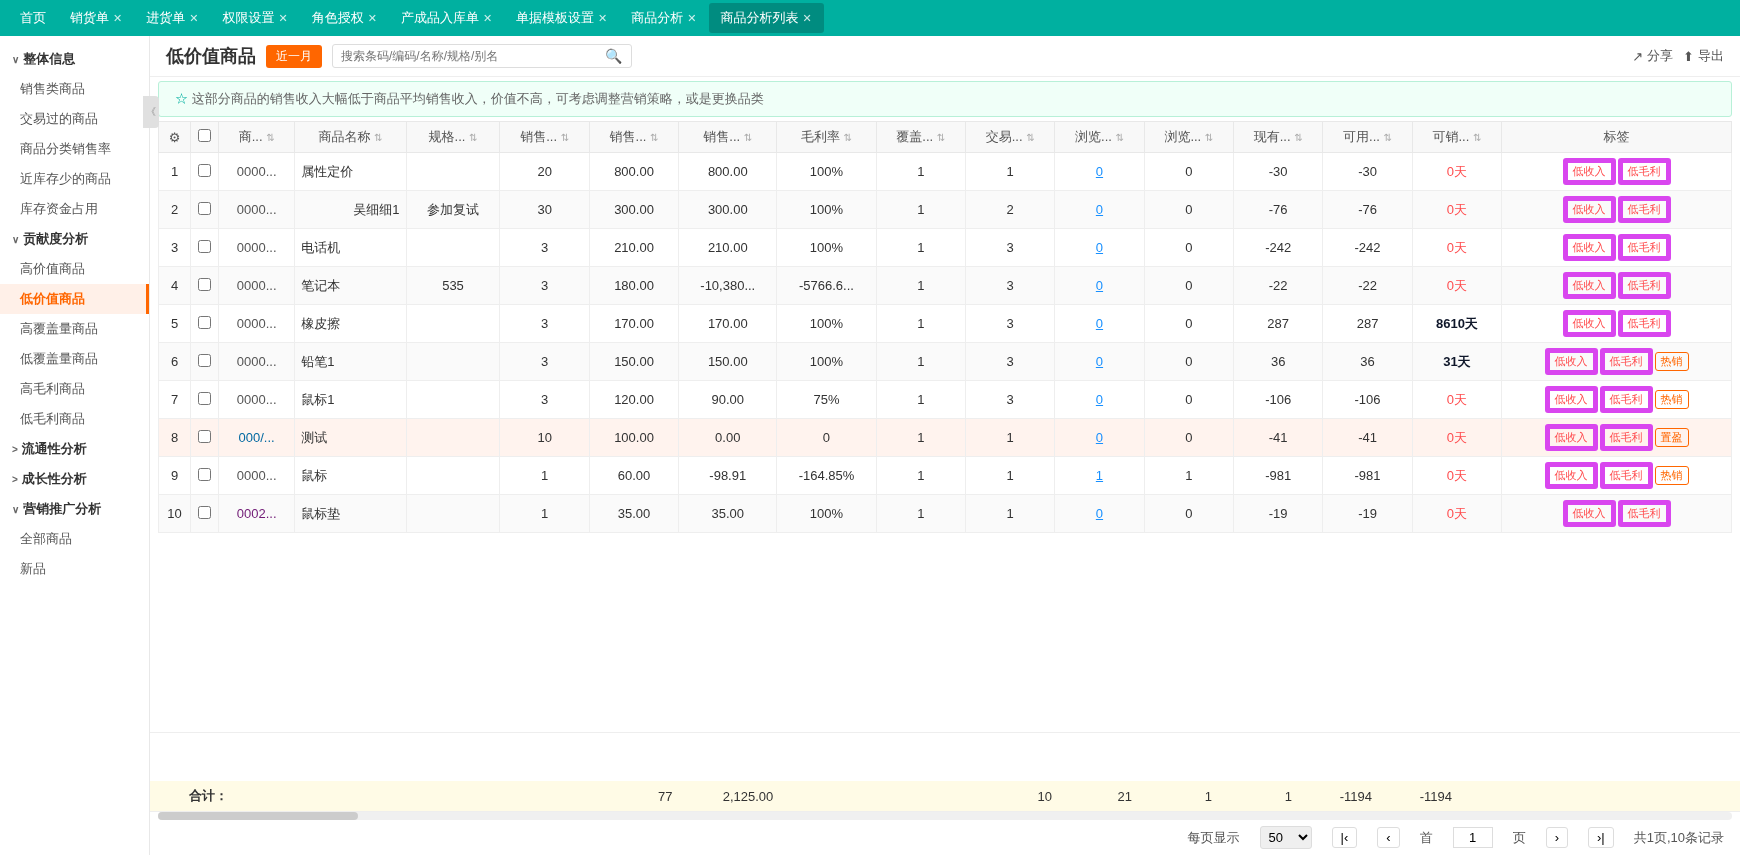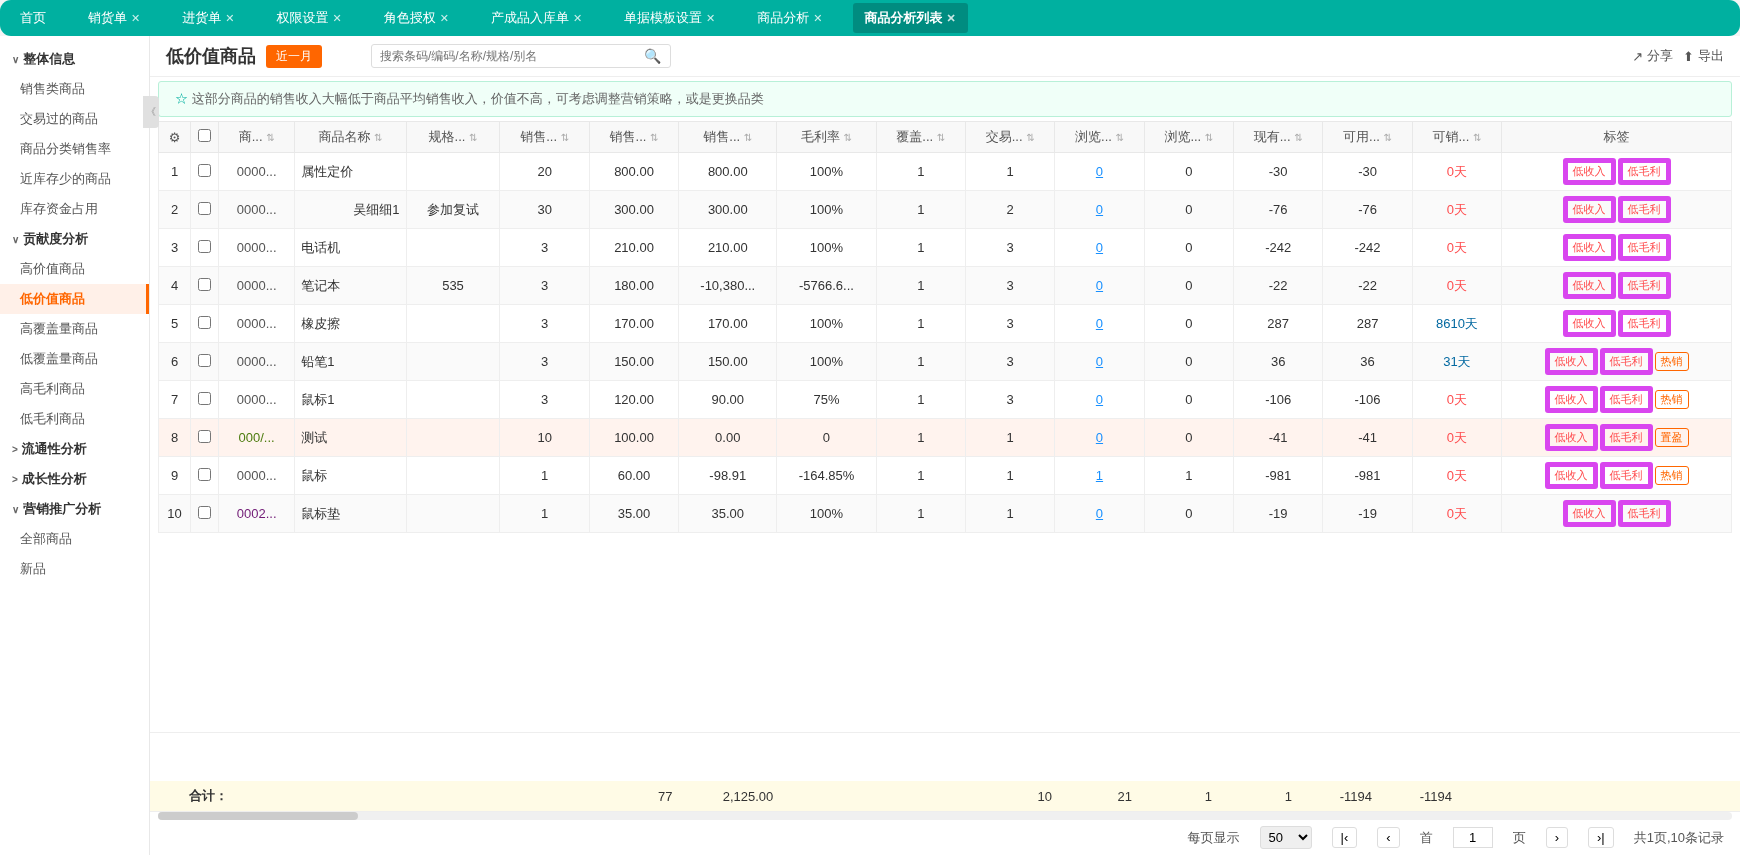--- a/index.html
+++ b/index.html
@@ -5,37 +5,36 @@
     * { box-sizing: border-box; margin: 0; padding: 0; font-family: 'Microsoft YaHei', Arial, sans-serif; font-size: 13px; }
     body { background: #f5f5f5; overflow: hidden; height: 855px; width: 1740px; display: flex; flex-direction: column; }
 
     
     .top-nav {
       background: #00b0a0;
       display: flex;
       align-items: center;
       height: 36px;
       padding: 0 8px;
-      gap: 18px;
+      gap: 0;
       flex-shrink: 0;
-      border-radius: 11px;
     }
     .nav-item {
       color: #fff;
       padding: 4px 12px;
       cursor: pointer;
       white-space: nowrap;
       border-radius: 3px;
       display: flex;
       align-items: center;
       gap: 4px;
       font-size: 13px;
       height: 30px;
     }
-    .nav-item.active { background: rgba(255,255,255,0.2); font-weight: bold; }
+    .nav-item.active { background: rgba(255,255,255,0.2); font-weight: normal; }
     .nav-close { font-size: 11px; opacity: 0.8; cursor: pointer; }
 
     
     .main-layout {
       display: flex;
       flex: 1;
       overflow: hidden;
     }
 
     
@@ -99,21 +98,20 @@
     }
     .search-box {
       display: flex;
       align-items: center;
       border: 1px solid #ddd;
       border-radius: 3px;
       padding: 3px 8px;
       gap: 4px;
       flex: 1;
       max-width: 300px;
-      margin-left: 39px;
     }
     .search-box input {
       border: none;
       outline: none;
       font-size: 12px;
       color: #999;
       width: 100%;
     }
     .search-icon { color: #ff6600; font-size: 14px; cursor: pointer; }
     .header-actions {
@@ -179,21 +177,21 @@
       display: inline-block;
       padding: 1px 5px;
       border-radius: 3px;
       font-size: 11px;
       margin: 0 1px;
     }
     .tag-red { color: #ff4d4f; border: 5px solid #d946ef; }
     .tag-orange { color: #ff6600; border: 1px solid #ff6600; }
     .tag-link { color: #1890ff; text-decoration: underline; cursor: pointer; }
     .days-zero { color: #ff4d4f; }
-    .days-normal { color: #0369a1; }
+    .days-normal { color: #0f172a; font-weight: bold; }
 
     
     .footer {
       background: #fff;
       border-top: 1px solid #eee;
       flex-shrink: 0;
     }
     .footer-sum {
       display: flex;
       align-items: center;
@@ -525,21 +523,21 @@
       <td><span class="tag-link">0</span></td>
       <td>0</td>
       <td>-106</td>
       <td>-106</td>
       <td><span class="days-zero">0天</span></td>
       <td><span class="tag tag-red">低收入</span><span class="tag tag-red">低毛利</span><span class="tag tag-orange">热销</span></td>
     </tr>
             <tr class="highlighted">
       <td>8</td>
       <td><input type="checkbox" style=""></td>
-      <td style="color:#4d7c0f">000/...</td>
+      <td style="color:#0369a1">000/...</td>
       <td style="text-align:left">测试</td>
       <td></td>
       <td>10</td>
       <td>100.00</td>
       <td>0.00</td>
       <td>0</td>
       <td>1</td>
       <td>1</td>
       <td><span class="tag-link">0</span></td>
       <td>0</td>

